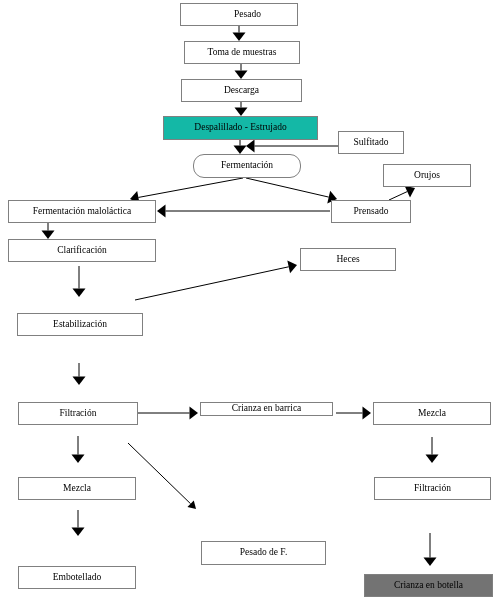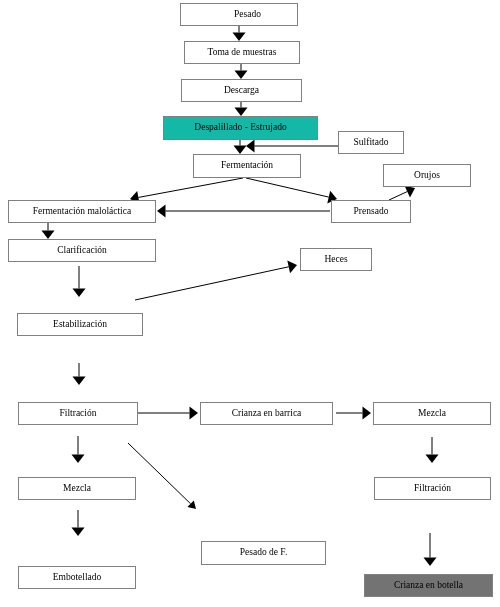--- a/index.html
+++ b/index.html
@@ -135,45 +135,45 @@
       </div>
       <div class="node" style="left: 181px; top: 79px; width: 121px; height: 23px; border-color: rgb(128, 128, 128); background: rgb(255, 255, 255); color: rgb(0, 0, 0);">
         <span>Descarga</span>
       </div>
       <div class="node" style="left: 163px; top: 116px; width: 155px; height: 24px; border-color: rgb(128, 128, 128); background: #14b8a6; color: rgb(0, 0, 0);">
         <span>Despalillado - Estrujado</span>
       </div>
       <div class="node" style="left: 338px; top: 131px; width: 66px; height: 23px; border-color: rgb(128, 128, 128); background: rgb(255, 255, 255); color: rgb(0, 0, 0);">
         <span>Sulfitado</span>
       </div>
-      <div class="node" style="left: 193px; top: 154px; width: 108px; height: 24px; border-color: rgb(128, 128, 128); background: rgb(255, 255, 255); color: rgb(0, 0, 0);">
+      <div class="node" style="left: 193px; top: 154px; width: 108px; height: 24px; border-color: rgb(128, 128, 128); background: rgb(255, 255, 255); color: rgb(0, 0, 0); border-radius: 11px;">
         <span>Fermentación</span>
       </div>
       <div class="node" style="left: 383px; top: 164px; width: 88px; height: 23px; border-color: rgb(128, 128, 128); background: rgb(255, 255, 255); color: rgb(0, 0, 0);">
         <span>Orujos</span>
       </div>
       <div class="node" style="left: 331px; top: 200px; width: 80px; height: 23px; border-color: rgb(128, 128, 128); background: rgb(255, 255, 255); color: rgb(0, 0, 0);">
         <span>Prensado</span>
       </div>
       <div class="node" style="left: 8px; top: 200px; width: 148px; height: 23px; border-color: rgb(128, 128, 128); background: rgb(255, 255, 255); color: rgb(0, 0, 0);">
         <span>Fermentación maloláctica</span>
       </div>
       <div class="node" style="left: 8px; top: 239px; width: 148px; height: 23px; border-color: rgb(128, 128, 128); background: rgb(255, 255, 255); color: rgb(0, 0, 0);">
         <span>Clarificación</span>
       </div>
-      <div class="node" style="left: 300px; top: 248px; width: 72px; height: 23px; border-color: rgb(128, 128, 128); background: rgb(255, 255, 255); color: rgb(0, 0, 0);">
+      <div class="node" style="left: 300px; top: 248px; width: 96px; height: 23px; border-color: rgb(128, 128, 128); background: rgb(255, 255, 255); color: rgb(0, 0, 0);">
         <span>Heces</span>
       </div>
       <div class="node" style="left: 17px; top: 313px; width: 126px; height: 23px; border-color: rgb(128, 128, 128); background: rgb(255, 255, 255); color: rgb(0, 0, 0);">
         <span>Estabilización</span>
       </div>
       <div class="node" style="left: 18px; top: 402px; width: 120px; height: 23px; border-color: rgb(128, 128, 128); background: rgb(255, 255, 255); color: rgb(0, 0, 0);">
         <span>Filtración</span>
       </div>
-      <div class="node" style="left: 200px; top: 402px; width: 133px; height: 23px; border-color: rgb(128, 128, 128); background: rgb(255, 255, 255); color: rgb(0, 0, 0);">
+      <div class="node" style="left: 200px; top: 402px; width: 133px; height: 14px; border-color: rgb(128, 128, 128); background: rgb(255, 255, 255); color: rgb(0, 0, 0);">
         <span>Crianza en barrica</span>
       </div>
       <div class="node" style="left: 373px; top: 402px; width: 118px; height: 23px; border-color: rgb(128, 128, 128); background: rgb(255, 255, 255); color: rgb(0, 0, 0);">
         <span>Mezcla</span>
       </div>
       <div class="node" style="left: 18px; top: 477px; width: 118px; height: 23px; border-color: rgb(128, 128, 128); background: rgb(255, 255, 255); color: rgb(0, 0, 0);">
         <span>Mezcla</span>
       </div>
       <div class="node" style="left: 374px; top: 477px; width: 117px; height: 23px; border-color: rgb(128, 128, 128); background: rgb(255, 255, 255); color: rgb(0, 0, 0);">
         <span>Filtración</span>

